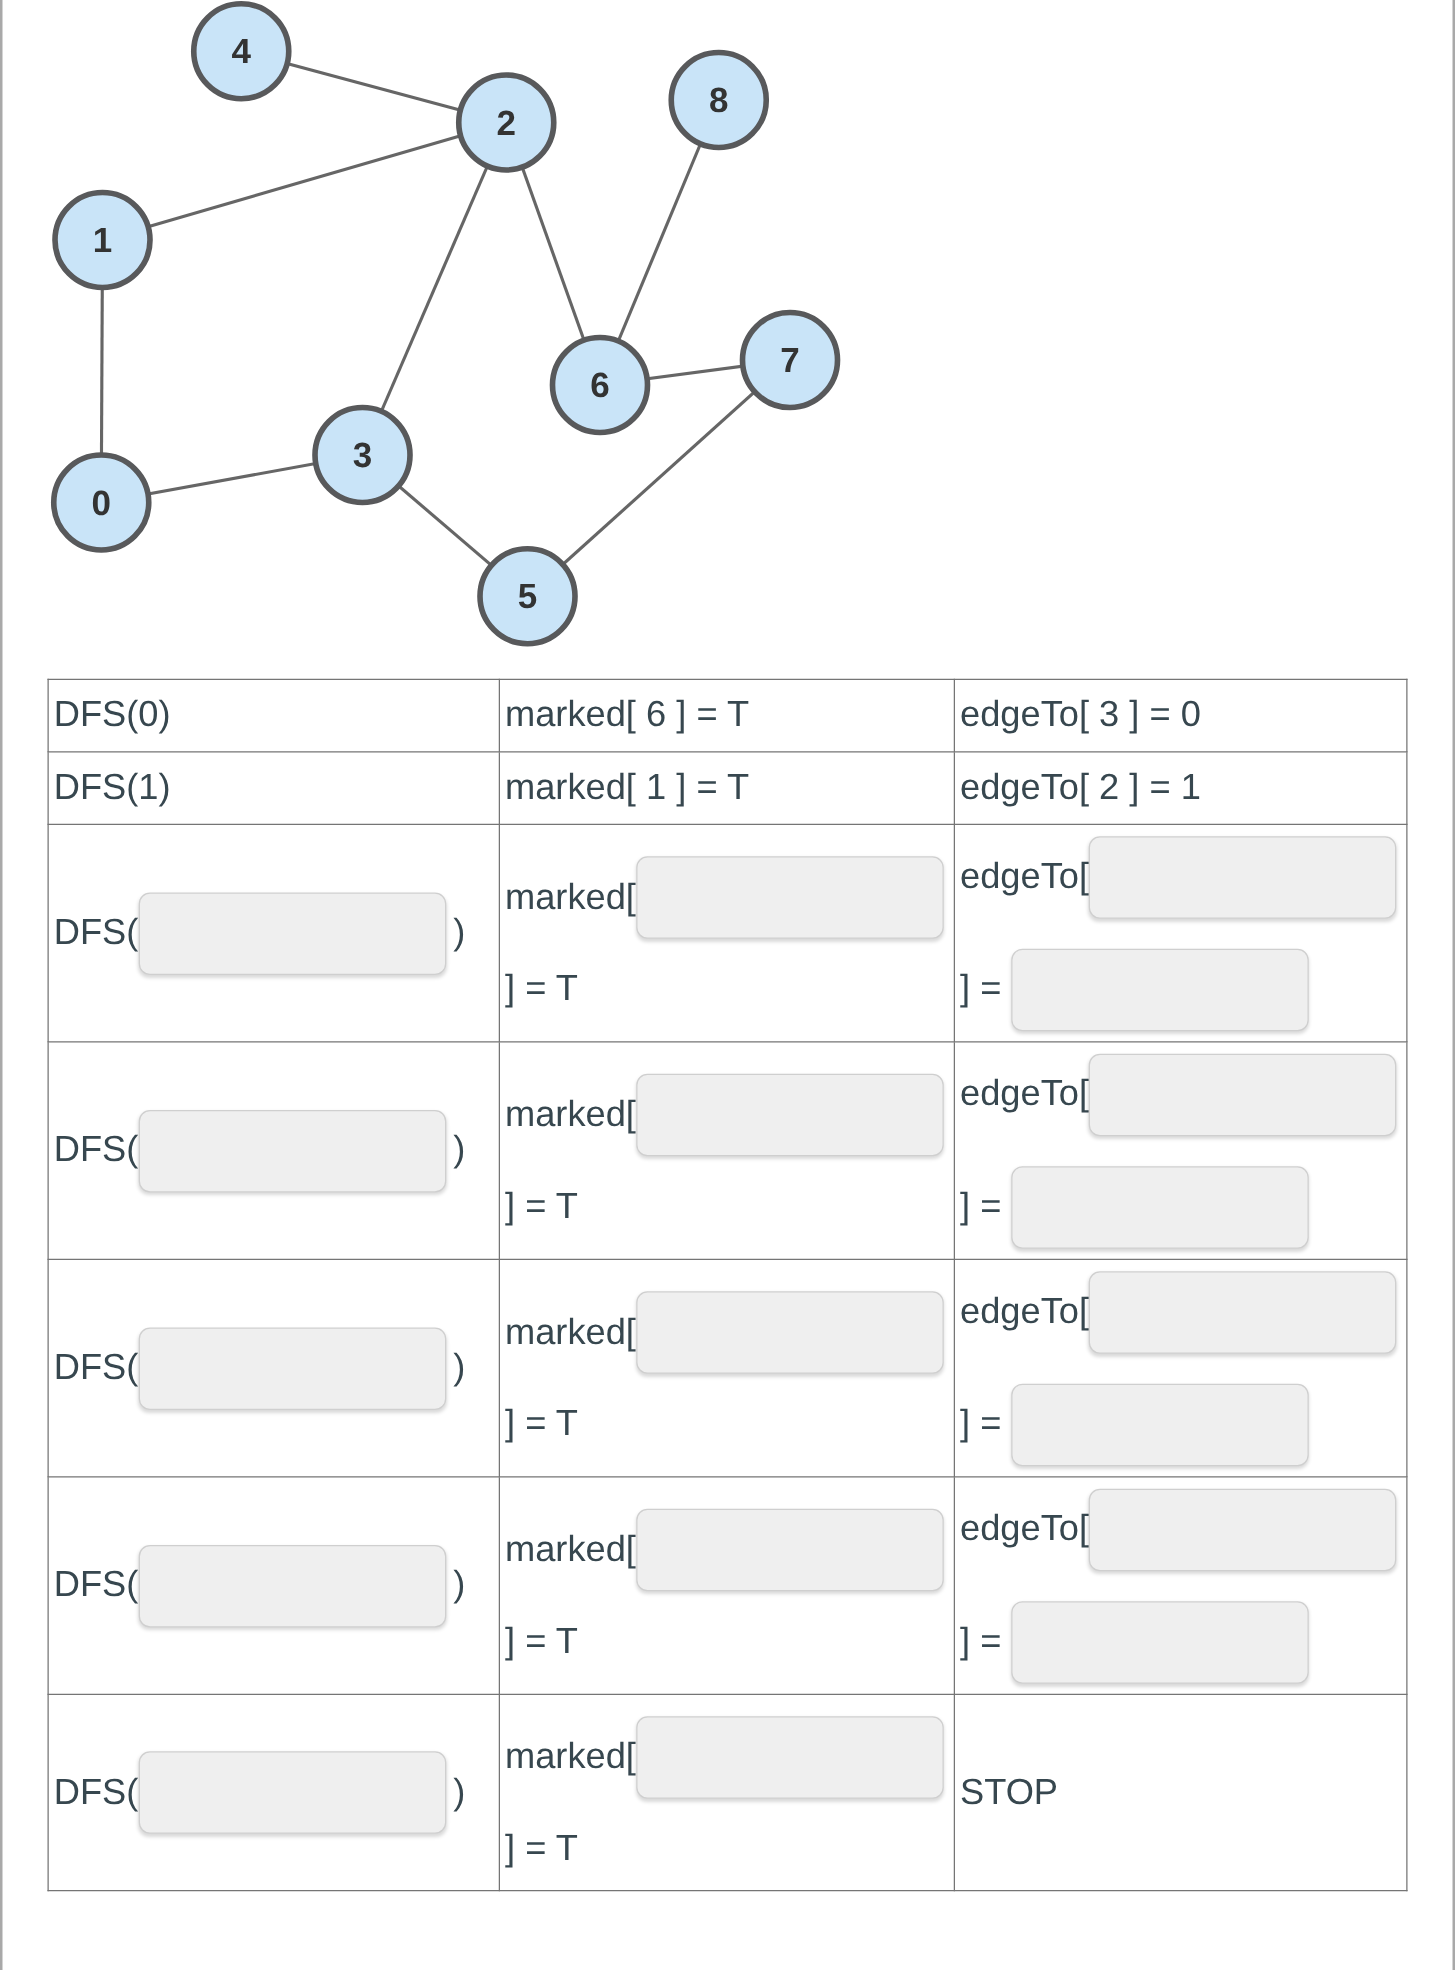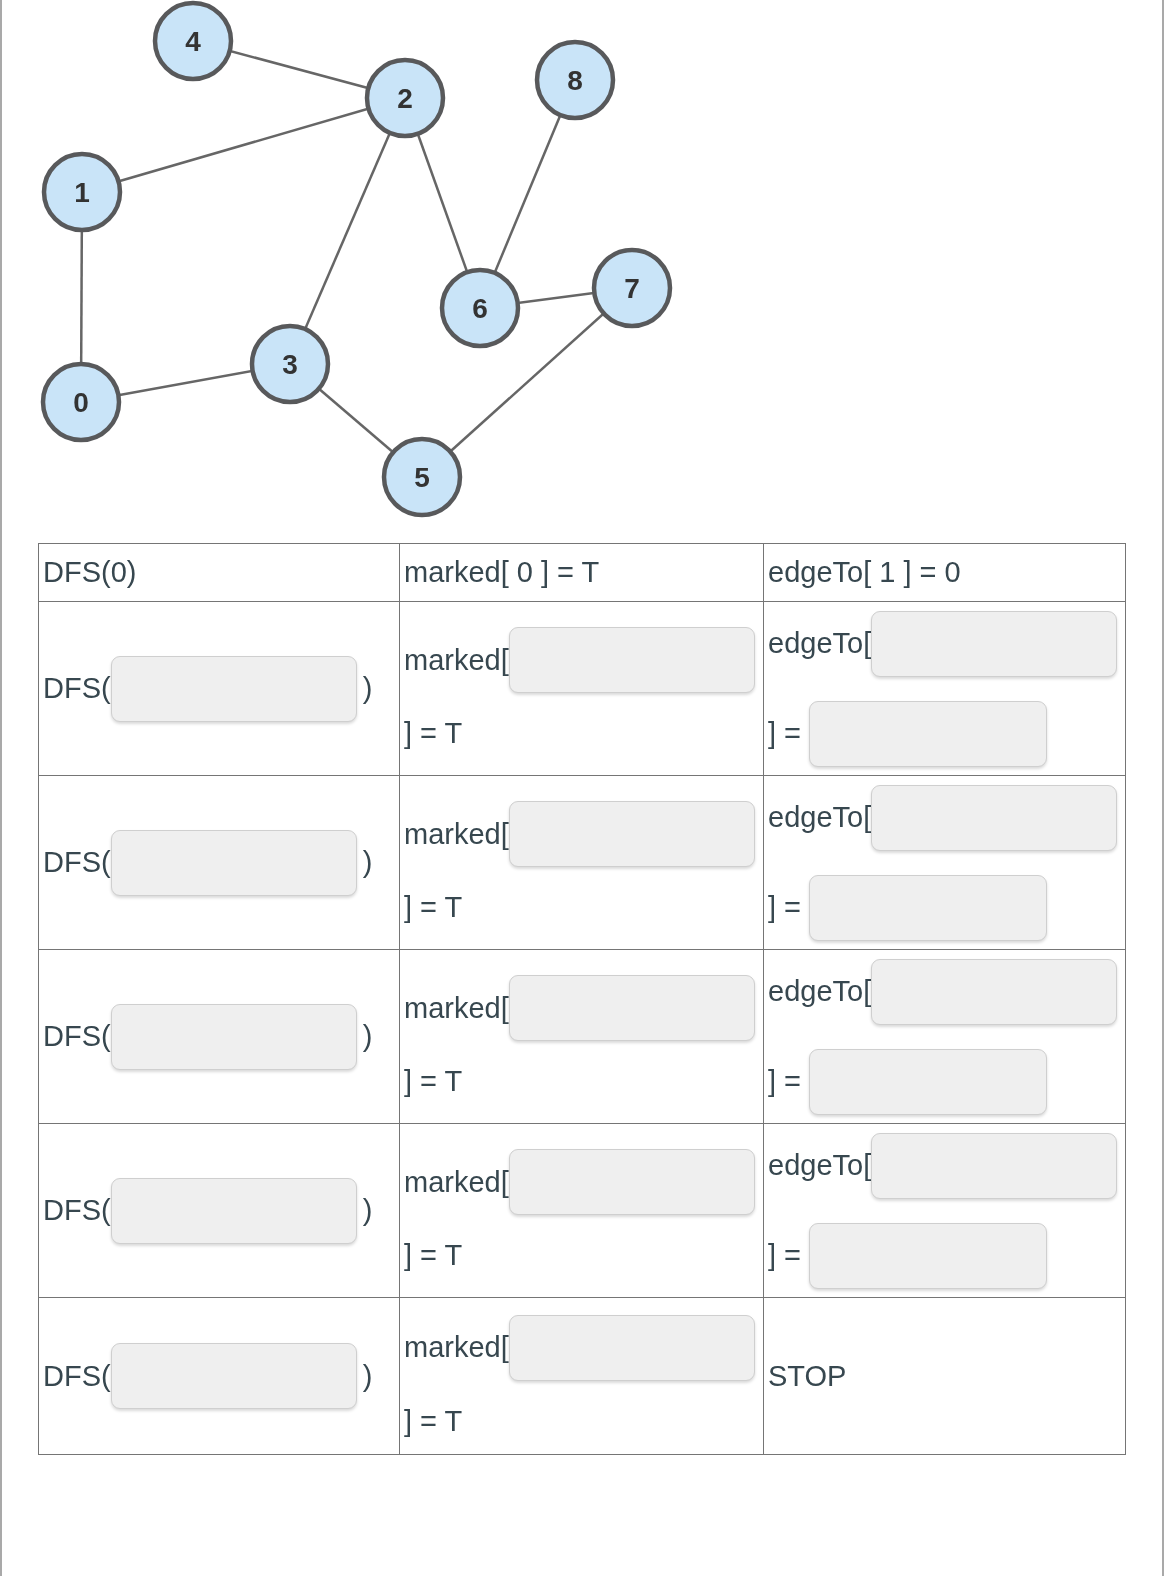--- a/index.html
+++ b/index.html
@@ -85,24 +85,29 @@
   <table class="trace">
     <colgroup>
       <col style="width:361px">
         <col style="width:364px">
         <col style="width:362px">
     </colgroup>
     <tbody>
 
       <tr class="r-static">
         <td>DFS(0)</td>
-        <td>marked[ 0 ] = T</td>
-        <td>edgeTo[ 1 ] = 0</td>
-      </tr>
-
+        <td>marked[ 6 ] = T</td>
+        <td>edgeTo[ 3 ] = 0</td>
+      </tr>
+
+      <tr class="r-static">
+        <td>DFS(1)</td>
+        <td>marked[ 1 ] = T</td>
+        <td>edgeTo[ 2 ] = 1</td>
+      </tr>
 
       <tr class="r-input">
         <td>
           <div class="line">
             <span>DFS(</span>
             <input type="text" class="blank" placeholder="" style="">
             <span class="paren-close">)</span>
           </div>
         </td>
         <td>

